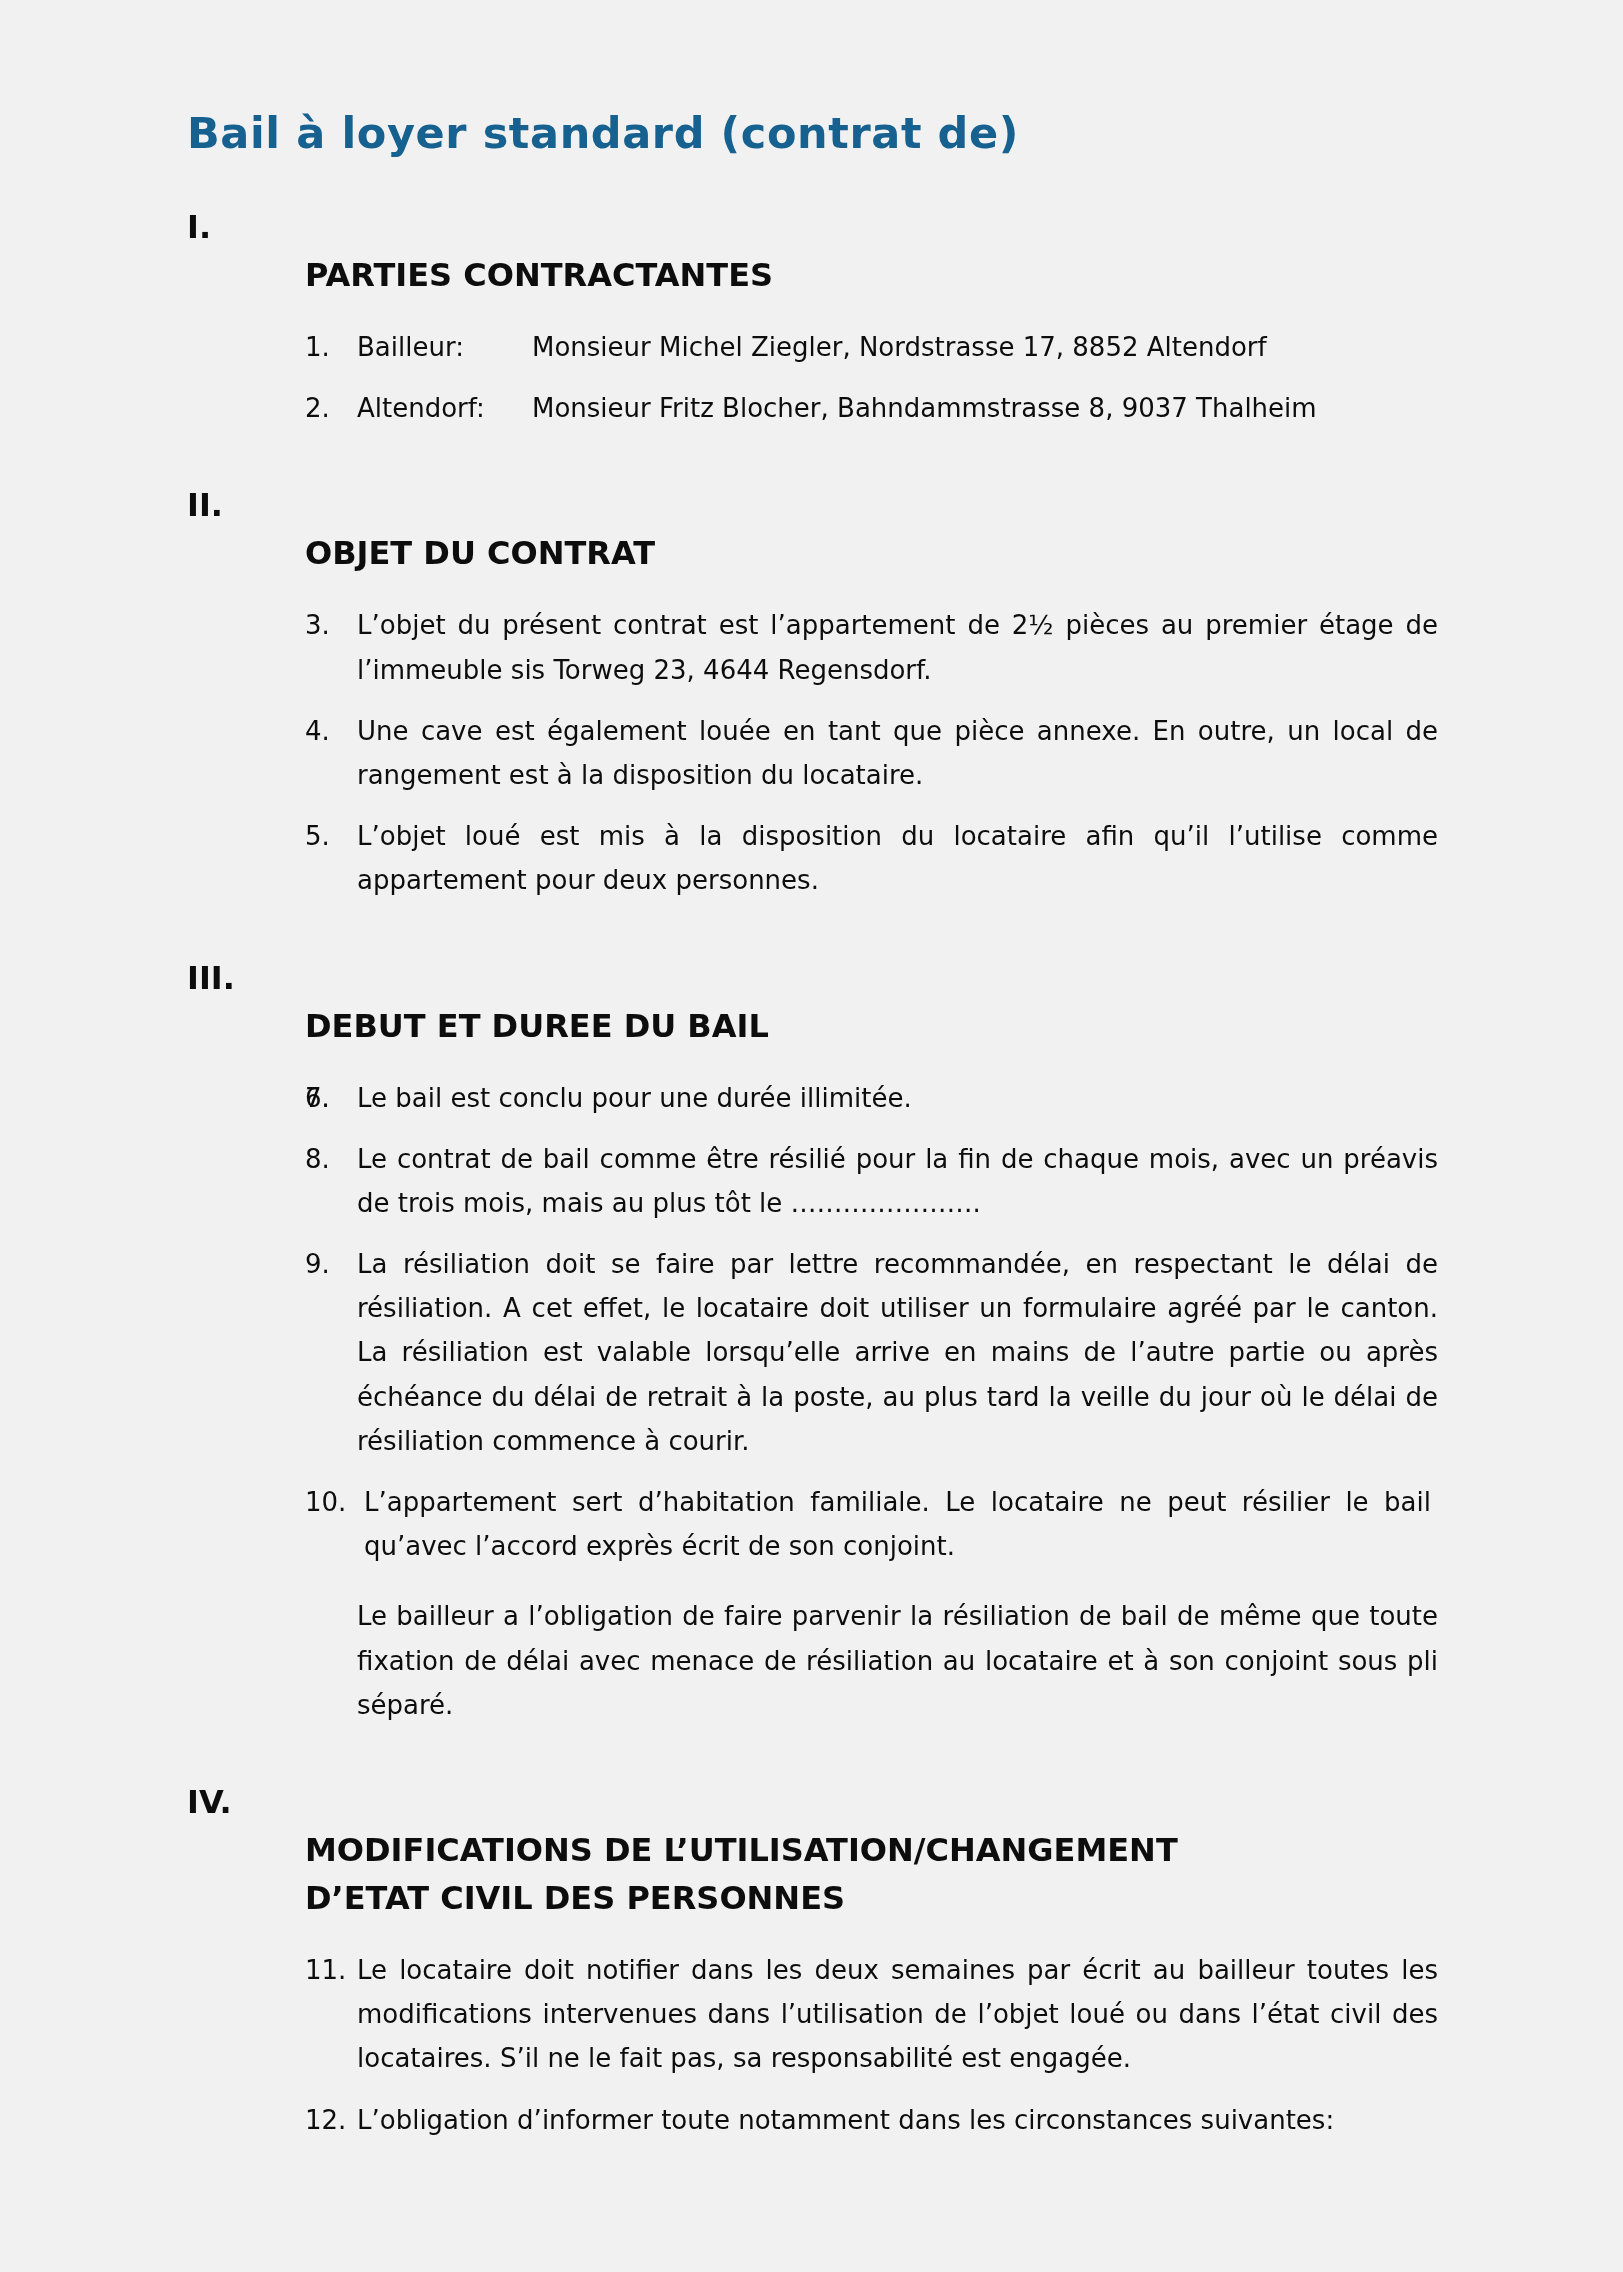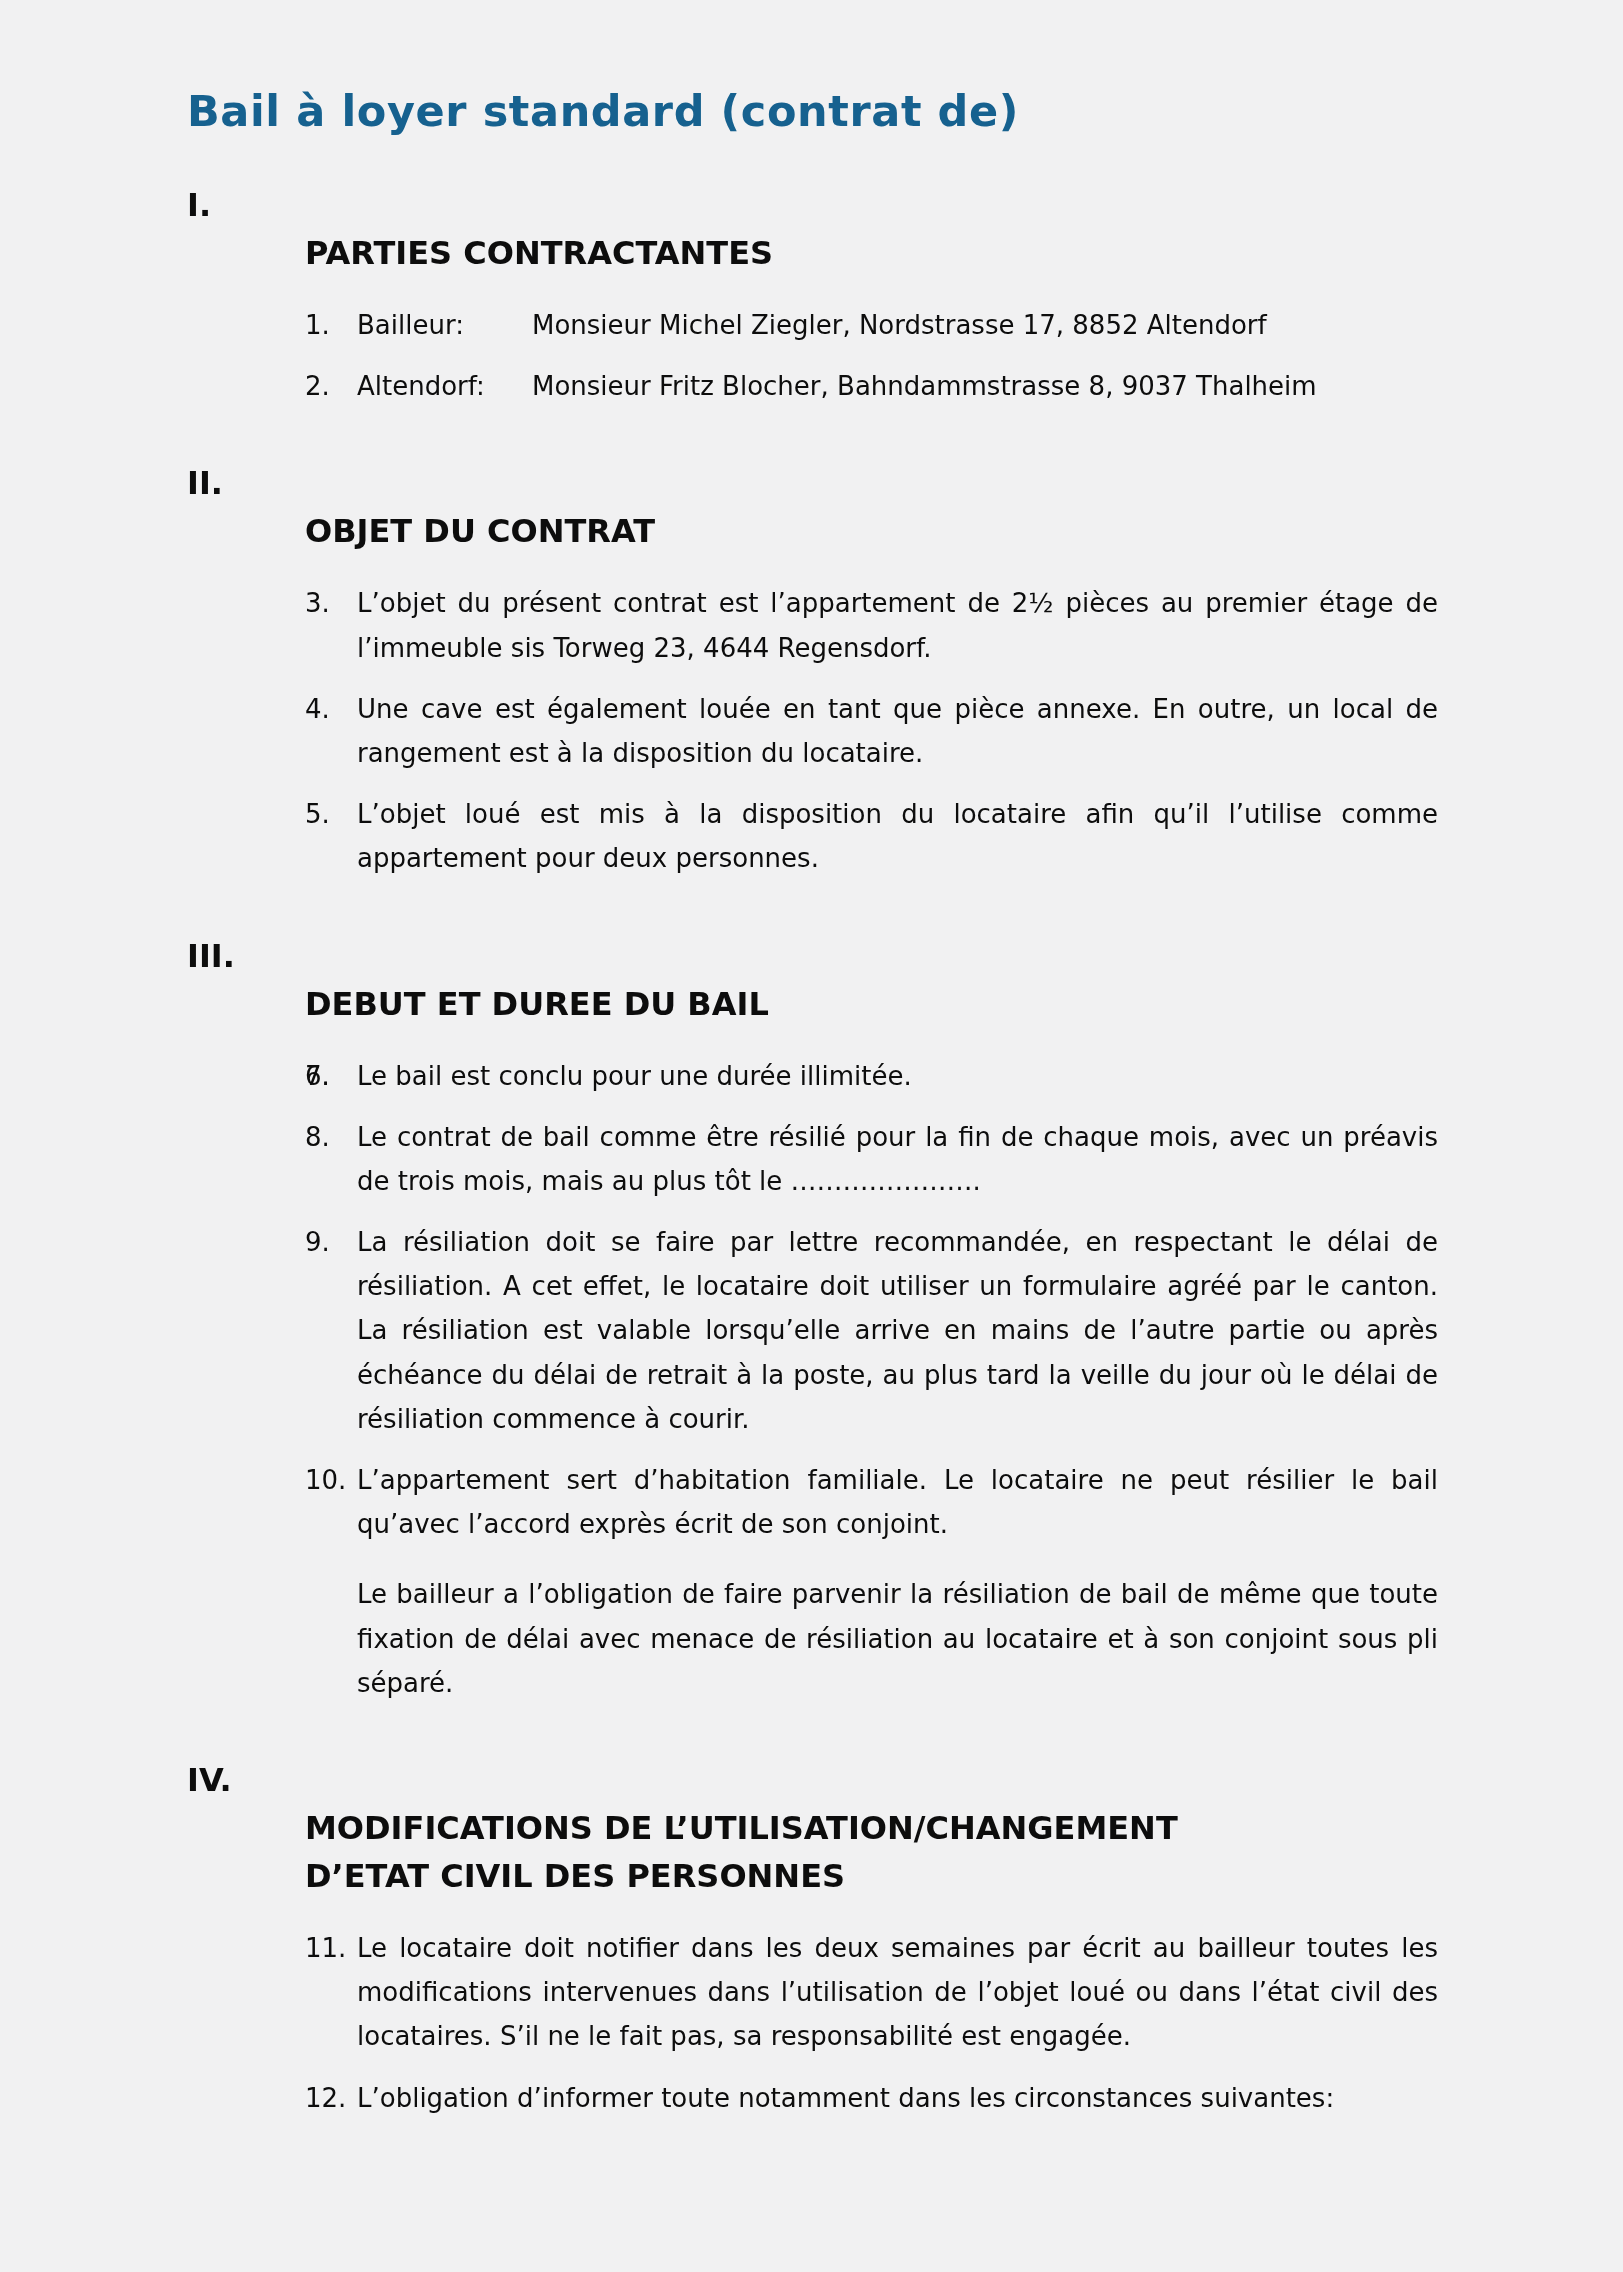--- a/index.html
+++ b/index.html
@@ -4,21 +4,21 @@
 <style>
   html,body{margin:0;padding:0;}
   .page{
     position:relative;
     width:1623px;height:2273px;
     background:#f1f1f2;
     font-family:"DejaVu Sans","Liberation Sans",sans-serif;
     color:#0d0d0d;
     overflow:hidden;
     box-sizing:border-box;
-    padding-top:86px;
+    padding-top:108px;
   }
   .doc-title{
     margin:0 185px 45px 187px;
     font-size:43px;
     font-weight:bold;
     color:#16618f;
     letter-spacing:0.6px;
   }
   .sec-heading{
     position:relative;
@@ -91,21 +91,21 @@
     <span class="num">7.</span><span>Le bail est conclu pour une durée illimitée.</span>
   </p>
   <p class="item">
     <span class="num">8.</span><span>Le contrat de bail comme être résilié pour la fin de chaque mois, avec un préavis de trois mois, mais au plus tôt le ………………….</span>
   </p>
   <p class="item">
     <span class="num">9.</span><span>La résiliation doit se faire par lettre recommandée, en respectant le délai de résiliation. A cet effet, le locataire doit utiliser un formulaire agréé par le canton. La résiliation est valable lorsqu’elle arrive en mains de l’autre partie ou après échéance du délai de retrait à la poste, au plus tard la veille du jour où le délai de résiliation commence à courir.</span>
   </p>
   <div class="item">
     <span class="num">10.</span>
-    <p style="margin:0">L’appartement sert d’habitation familiale. Le locataire ne peut résilier le bail qu’avec l’accord exprès écrit de son conjoint.</p>
+    <p style="margin:7px">L’appartement sert d’habitation familiale. Le locataire ne peut résilier le bail qu’avec l’accord exprès écrit de son conjoint.</p>
     <p class="para2" style="margin-bottom:0">Le bailleur a l’obligation de faire parvenir la résiliation de bail de même que toute fixation de délai avec menace de résiliation au locataire et à son conjoint sous pli séparé.</p>
   </div>
 
   <div class="sec-heading">
     <span class="roman">IV.</span><span>MODIFICATIONS DE L’UTILISATION/CHANGEMENT
 D’ETAT CIVIL DES PERSONNES</span>
   </div>
   <p class="item">
     <span class="num">11.</span><span>Le locataire doit notifier dans les deux semaines par écrit au bailleur toutes les modifications intervenues dans l’utilisation de l’objet loué ou dans l’état civil des locataires. S’il ne le fait pas, sa responsabilité est engagée.</span>
   </p>

